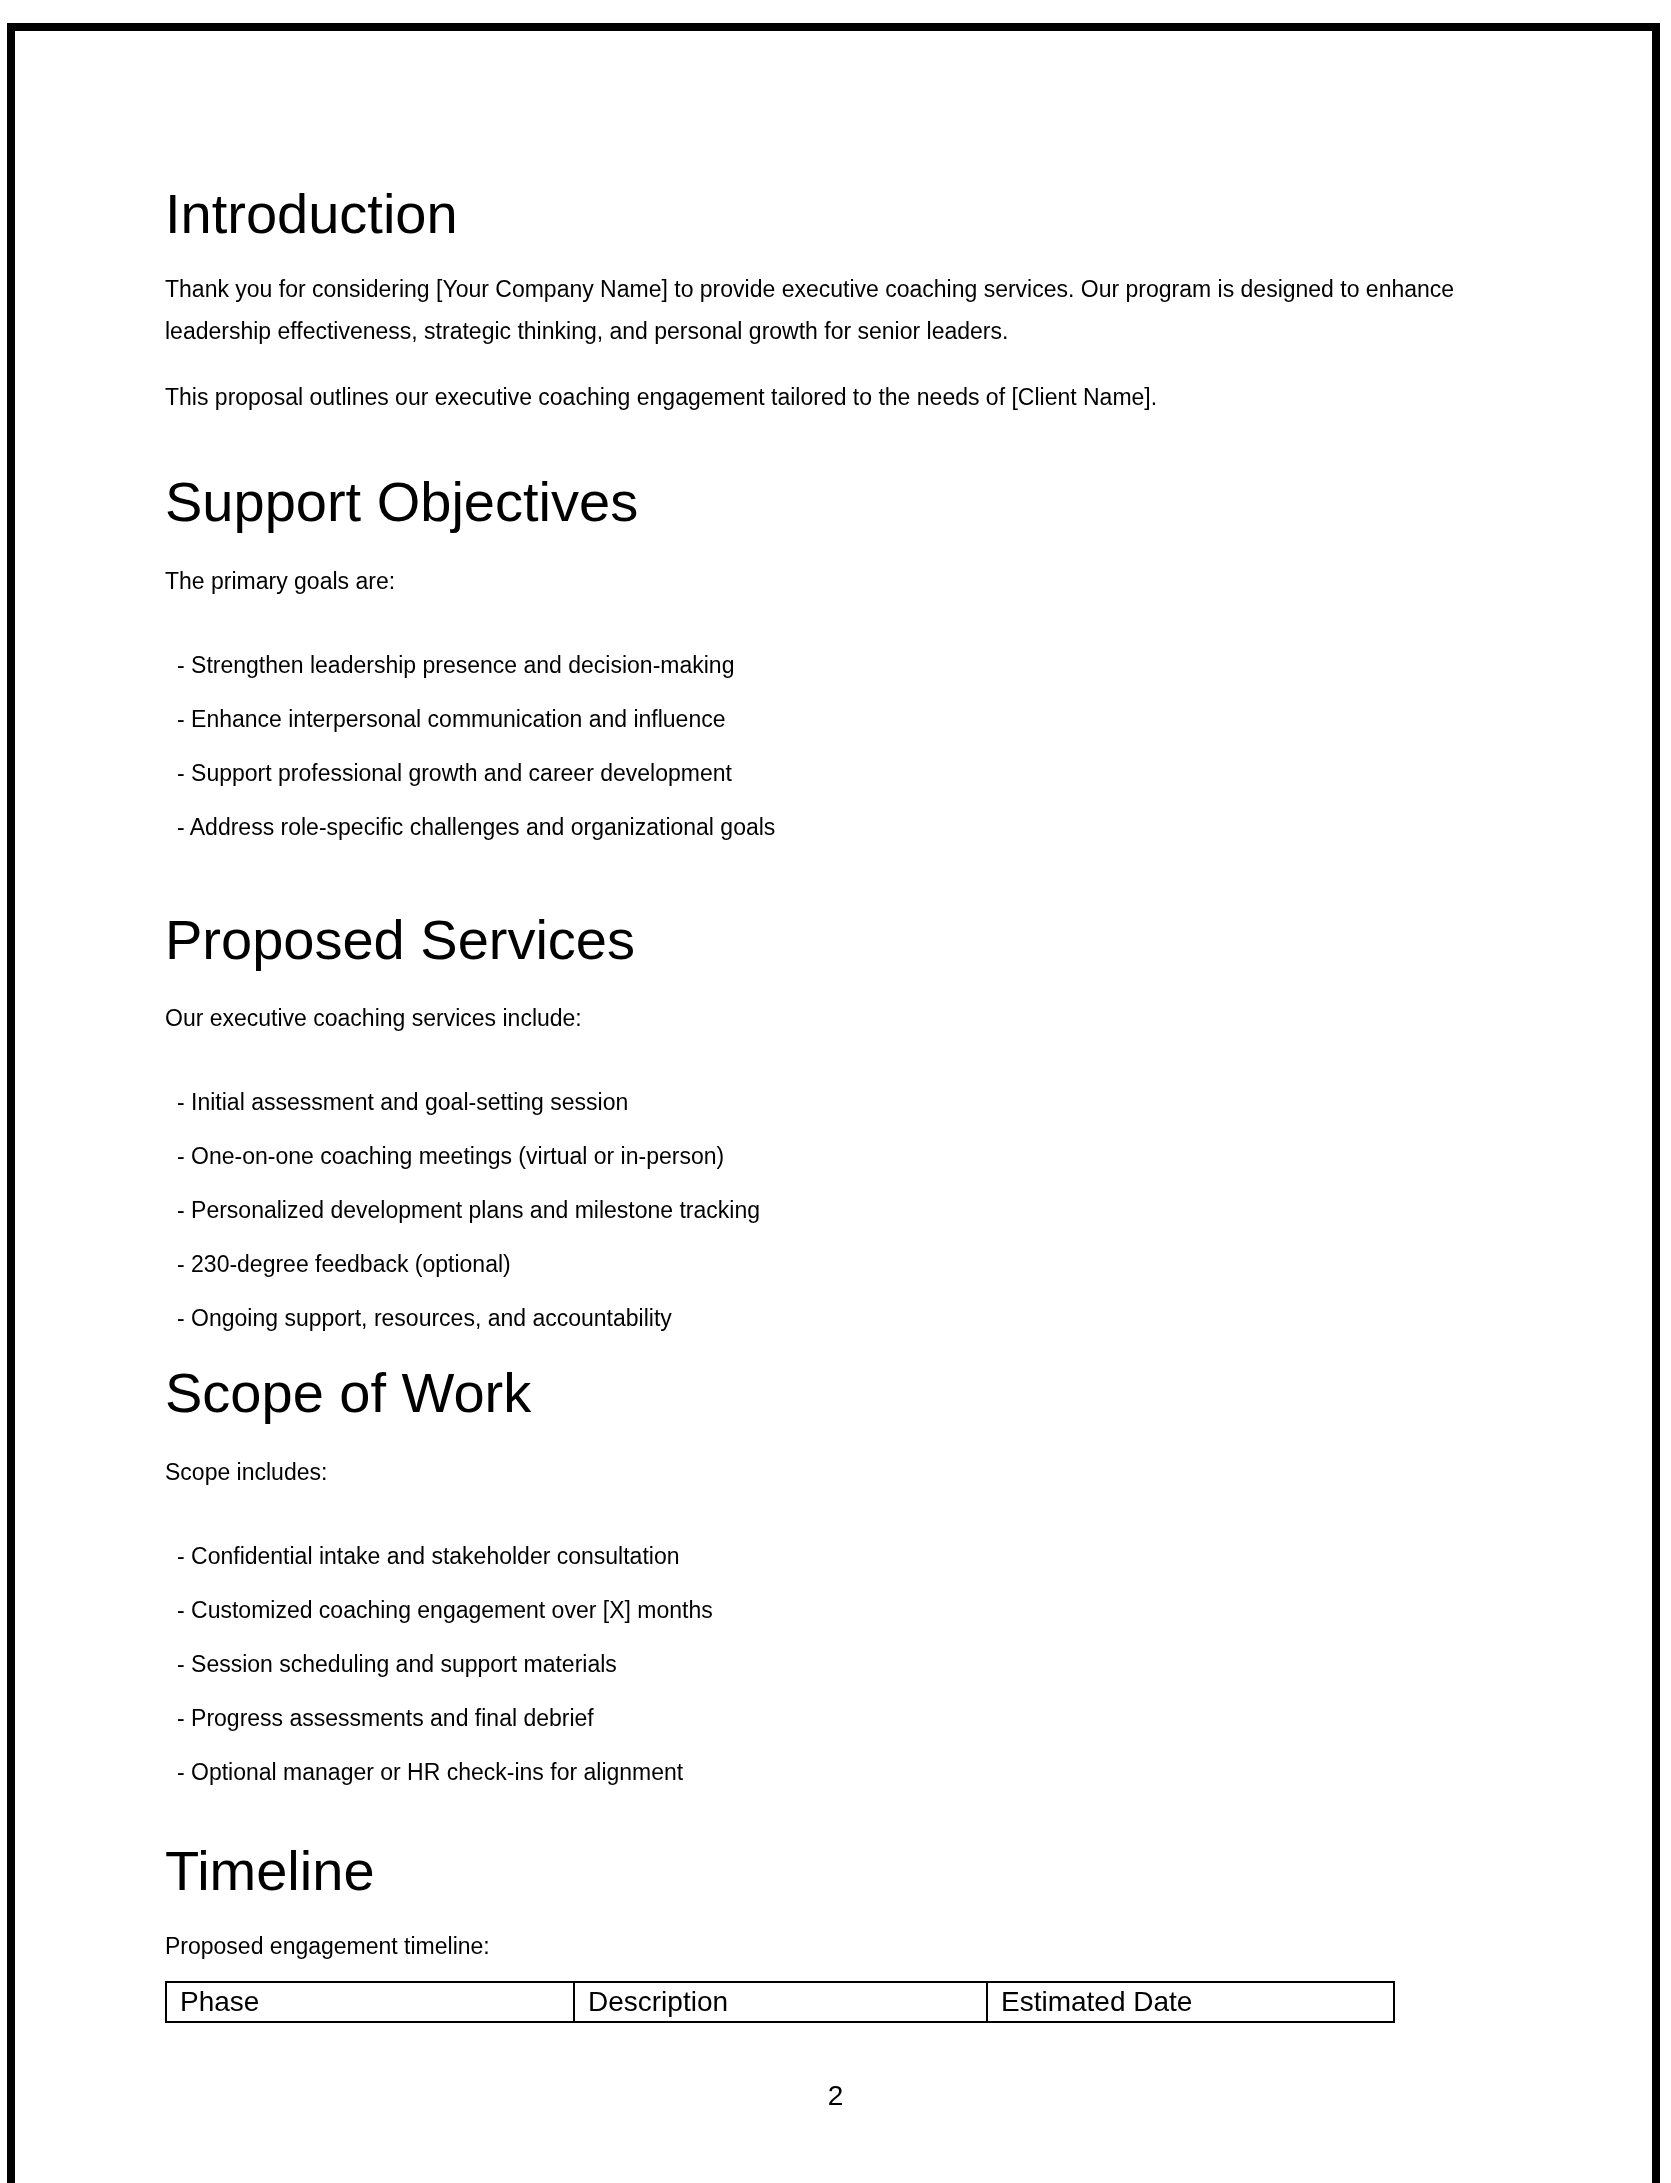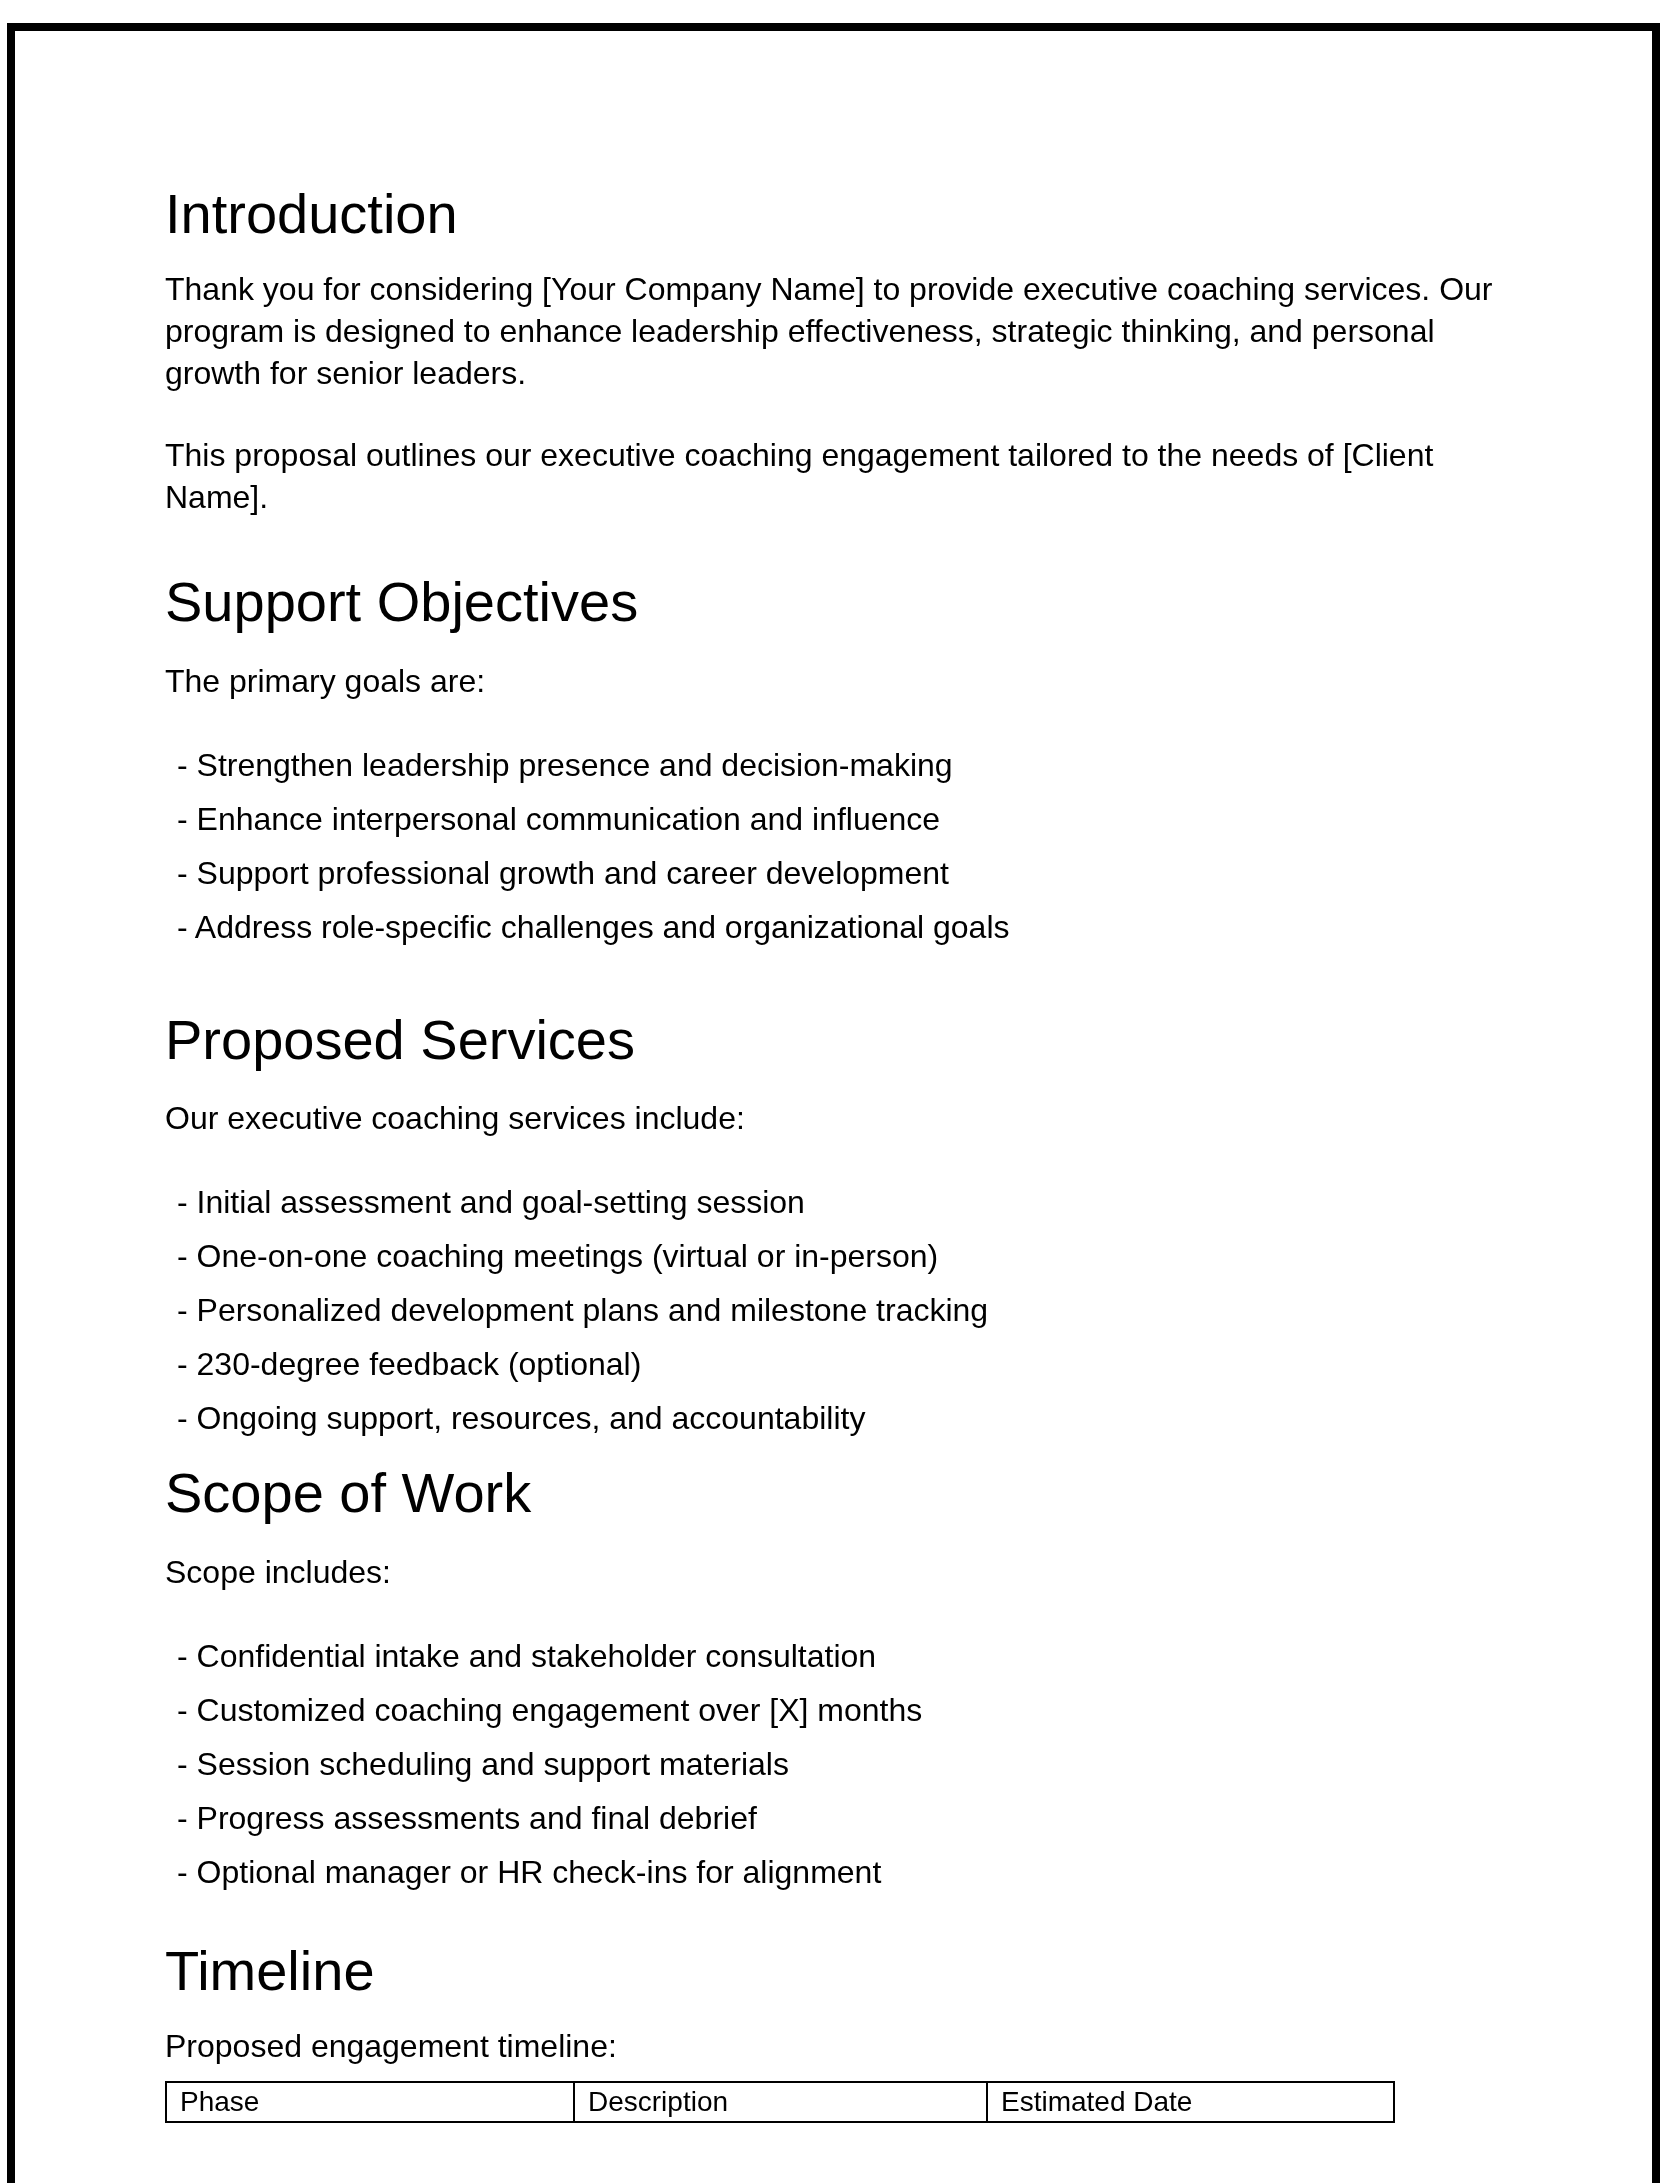--- a/index.html
+++ b/index.html
@@ -30,30 +30,30 @@
     padding: 150px 146px 0 150px;
   }
   h1 {
     font-size: 56px;
     line-height: 66px;
     font-weight: 400;
     margin: 0;
     letter-spacing: 0;
   }
   p {
-    font-size: 32px;
+    font-size: 23px;
     line-height: 42px;
     margin: 0;
   }
   .list p { margin: 12px; }
 
   .mt16 { margin-top: 14px; }
   .mt24 { margin-top: 21px; }
   .mt28 { margin-top: 24.5px; }
-  .mt46 { margin-top: 40px; }
+  .mt46 { margin-top: 24px; }
   .mt48 { margin-top: 42px; }
   .mt52 { margin-top: 45px; }
   .mt56 { margin-top: 21px; }
   .mt58 { margin-top: 51px; }
   .mt60 { margin-top: 52px; }
   .mt68 { margin-top: 59px; }
 
   table.timeline {
     border-collapse: collapse;
     width: 1228px;

